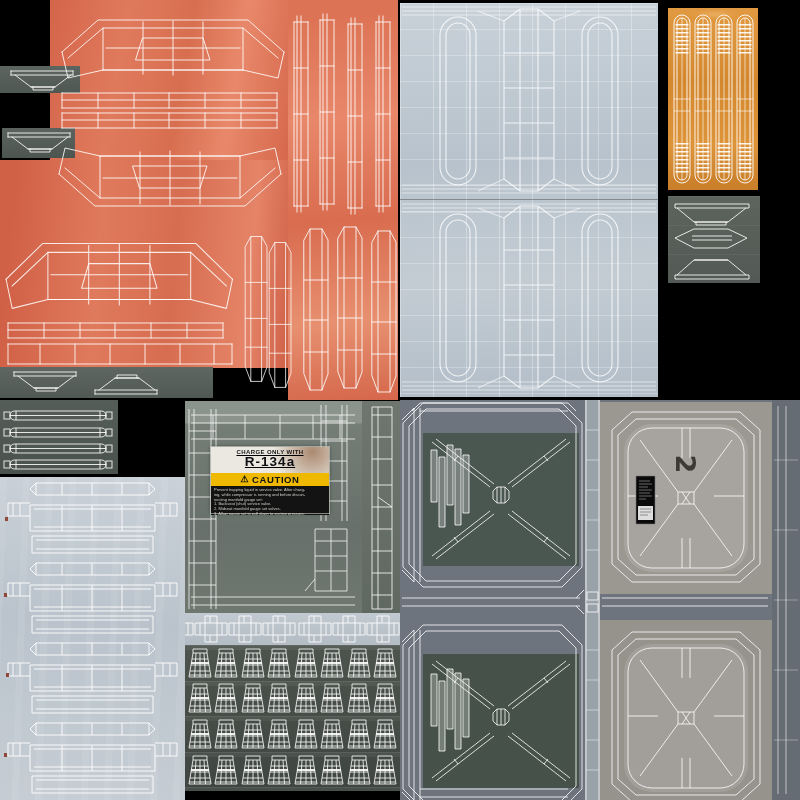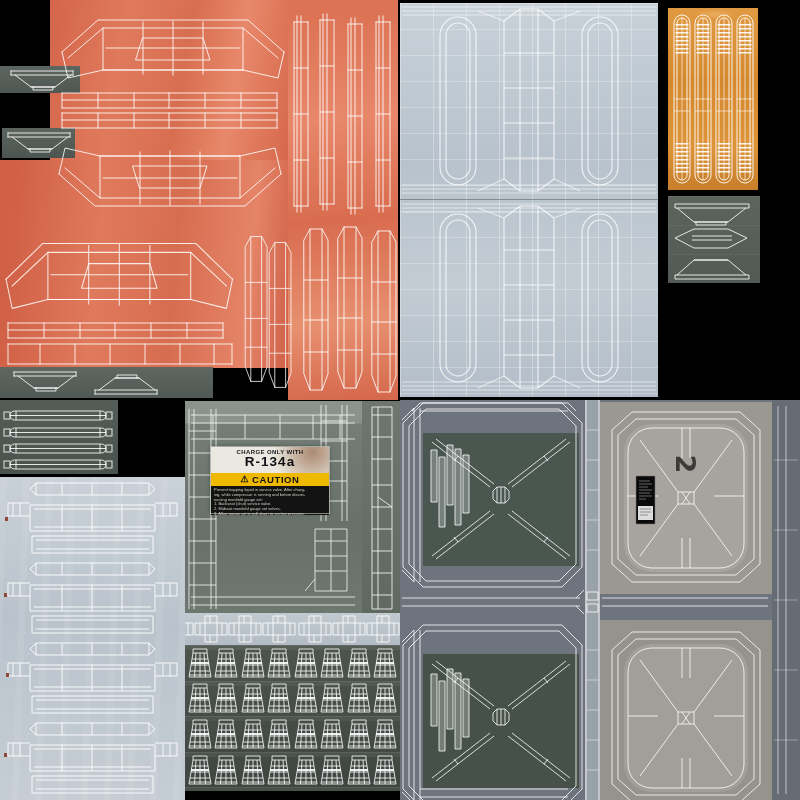--- a/index.html
+++ b/index.html
@@ -42,21 +42,21 @@
     linear-gradient(#4d544e,#3f4641);}
   #bl-panel{left:0;top:477px;width:185px;height:323px;
     background:repeating-linear-gradient(92deg,rgba(255,255,255,.07) 0 7px,transparent 7px 23px),
     linear-gradient(184deg,#cad1d8,#bac3cc 45%,#c6cdd4);}
   #quadrant{left:400px;top:400px;width:400px;height:400px;background:#6d747d;}
 
   
   #sticker{left:26px;top:46px;width:118px;height:66px;outline:1px solid rgba(230,230,220,.55);
     box-shadow:0 0 4px rgba(0,0,0,.5);}
   #sticker .s-top{height:26px;background:#eae8e0;text-align:center;
-    background-image:radial-gradient(circle at 86% 18%,rgba(120,60,20,.55),transparent 38%);}
+    background-image:radial-gradient(circle at 86% 18%,rgba(120,60,20,.55),transparent 38%);text-decoration:underline;}
   #sticker .s-head{font-size:6px;font-weight:bold;color:#16161a;letter-spacing:.4px;padding-top:2px;}
   #sticker .s-code{font-size:13.5px;font-weight:bold;color:#101014;letter-spacing:1px;line-height:1;}
   #sticker .s-band{height:13px;background:#eeb900;display:flex;align-items:center;justify-content:center;
     gap:3px;color:#111;font-weight:900;font-size:9.5px;letter-spacing:.6px;}
   #sticker .s-warn{font-size:9px;line-height:1;}
   #sticker .s-body{height:27px;background:#131313;overflow:hidden;padding:2px 0 0 3px;}
   #sticker .s-lines{font-size:7px;line-height:1.16;color:#cfcfc6;transform:scale(.57);
     transform-origin:0 0;width:176%;white-space:nowrap;}
 
   #stencil-glyph{left:668px;top:448px;width:30px;height:32px;transform:rotate(90deg);

